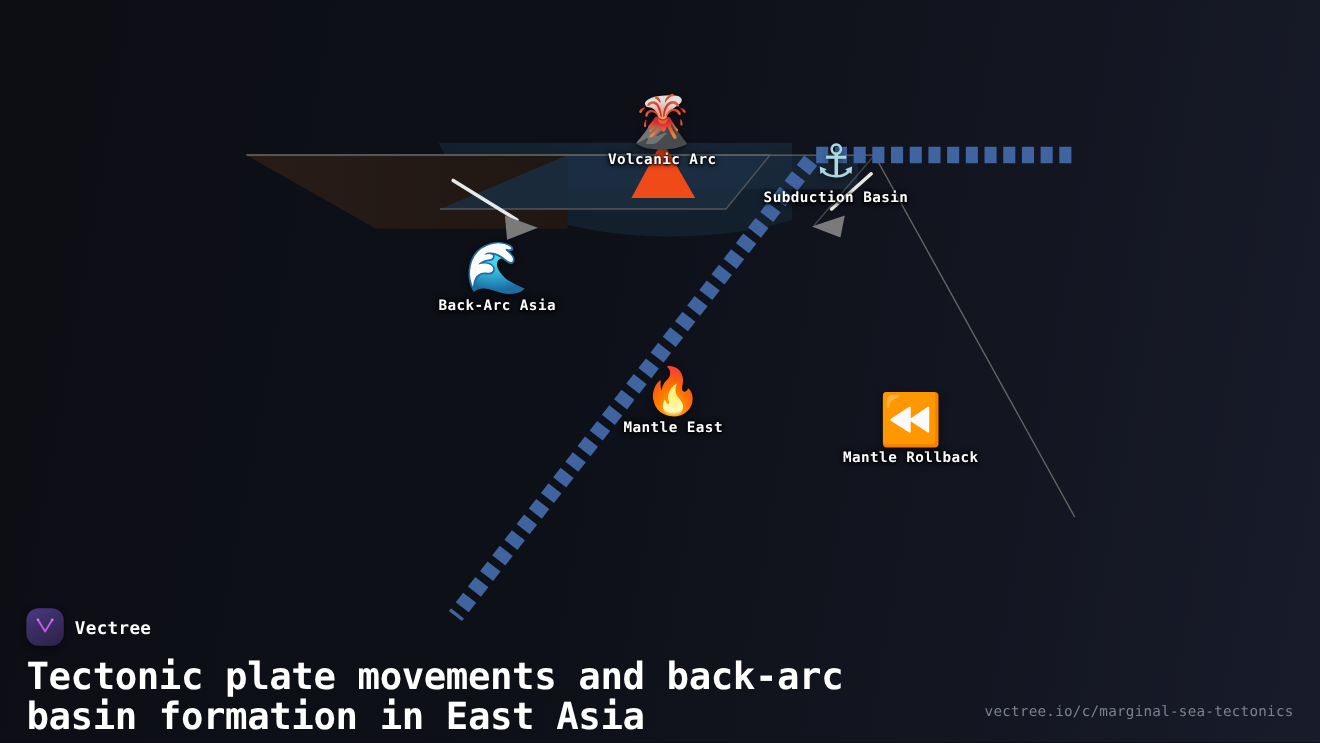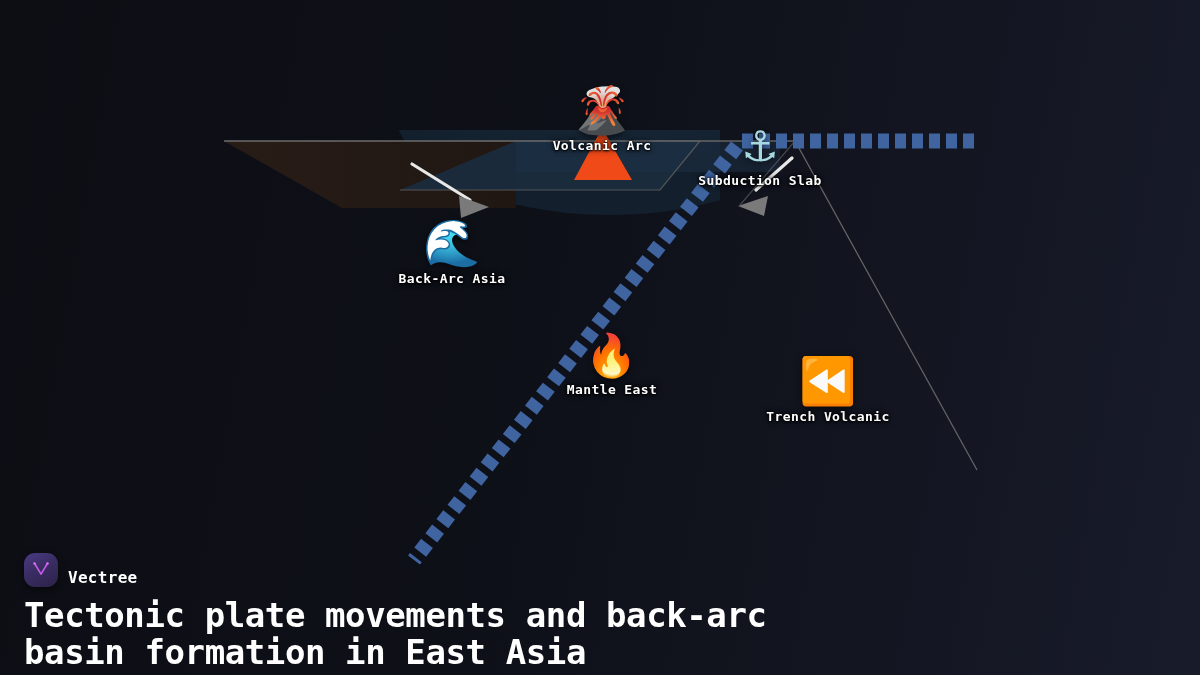--- a/index.html
+++ b/index.html
@@ -29,21 +29,21 @@
   }
   .node .lbl {
     margin-top:5px; color:#ffffff; font-size:13px; font-weight:700;
     letter-spacing:.4px; text-align:right;
     text-shadow:0 1px 2px #000, 0 0 6px rgba(0,0,0,.95), 0 0 3px rgba(0,0,0,.9);
     font-family:"DejaVu Sans Mono","Liberation Mono",monospace;
   }
 
   
   #footer { position:absolute; left:0; right:0; bottom:0; height:140px; }
-  #brand { position:absolute; left:24px; top:18px; display:flex; align-items:flex-end; gap:10px; }
+  #brand { position:absolute; left:24px; top:18px; display:flex; align-items:center; gap:10px; }
   #logo {
     width:34px; height:34px; border-radius:11px;
     background:linear-gradient(150deg,#4a3a84 0%,#3a2d63 45%,#2b2248 100%);
     display:flex; align-items:center; justify-content:center;
     box-shadow:0 2px 6px rgba(0,0,0,.55);
   }
   #brandname { color:#fff; font-size:16px; font-weight:700; letter-spacing:.3px; }
   #title {
     position:absolute; left:24px; top:62px; width:880px;
     color:#ffffff; font-size:34px; font-weight:700; line-height:1.08;
@@ -107,36 +107,36 @@
 
   <div id="nodes">
 
     <div class="node" style="left:602px; top:120px;">
       <span class="glyph" style="font-size:46px;">🌋</span>
       <span class="lbl">Volcanic Arc</span>
     </div>
 
     <div class="node" style="left:760px; top:157px;">
       <span class="glyph" style="font-size:42px; color:#a8d8e0;">⚓</span>
-      <span class="lbl">Subduction Slab</span>
+      <span class="lbl">Subduction Basin</span>
     </div>
 
     <div class="node" style="left:452px; top:253px;">
       <span class="glyph" style="font-size:46px;">🌊</span>
       <span class="lbl">Back-Arc Asia</span>
     </div>
 
     <div class="node" style="left:612px; top:366px;">
       <span class="glyph" style="font-size:42px;">🔥</span>
       <span class="lbl">Mantle East</span>
     </div>
 
     <div class="node" style="left:828px; top:391px;">
       <span class="glyph" style="font-size:46px;">⏪</span>
-      <span class="lbl">Trench Volcanic</span>
+      <span class="lbl">Mantle Rollback</span>
     </div>
 
   </div>
 
   <div id="footer">
 
     <div id="brand">
       <div id="logo">
         <svg width="20" height="20" viewBox="0 0 24 24" aria-hidden="true">
           <g stroke="#c45ce8" stroke-width="2" fill="none" stroke-linecap="round" stroke-linejoin="round">
@@ -146,15 +146,16 @@
           </g>
           <circle cx="4.2" cy="4.2" r="1.5" fill="#e06ef5"></circle>
           <circle cx="19.8" cy="4.2" r="1.5" fill="#e06ef5"></circle>
         </svg>
       </div>
       <span id="brandname">Vectree</span>
     </div>
 
     <div id="title">Tectonic plate movements and back-arc
 basin formation in East Asia</div>
+    <div id="url">vectree.io/c/marginal-sea-tectonics</div>
   </div>
 
 </div>
 
 </body></html>

